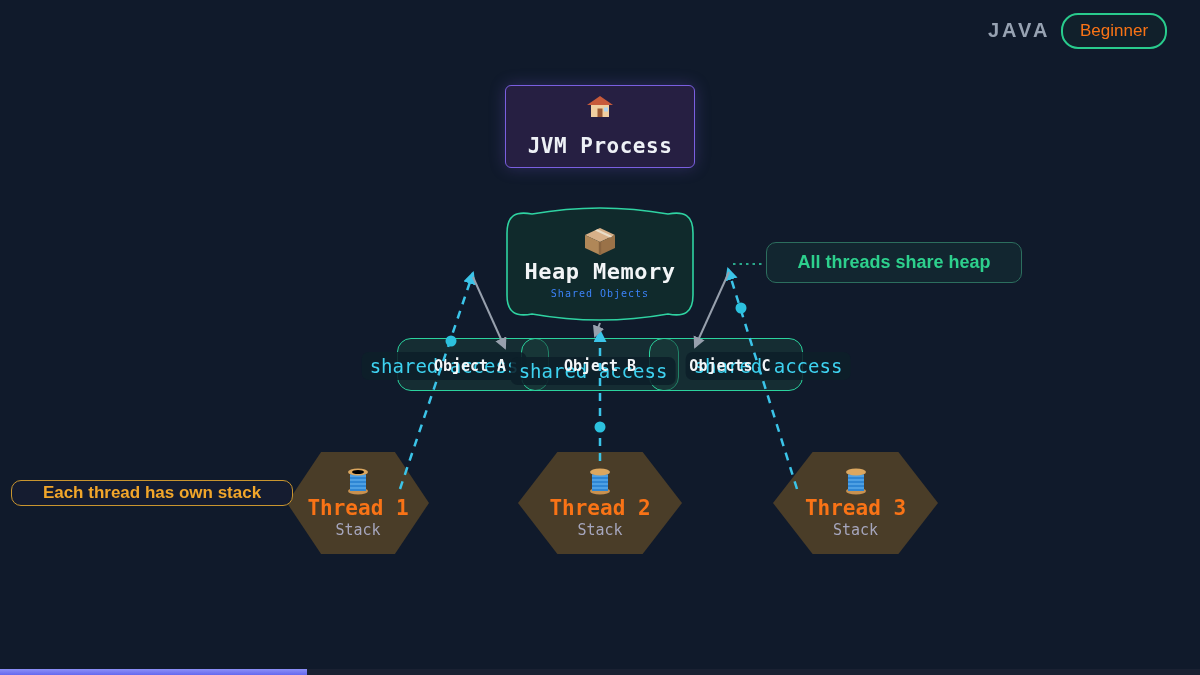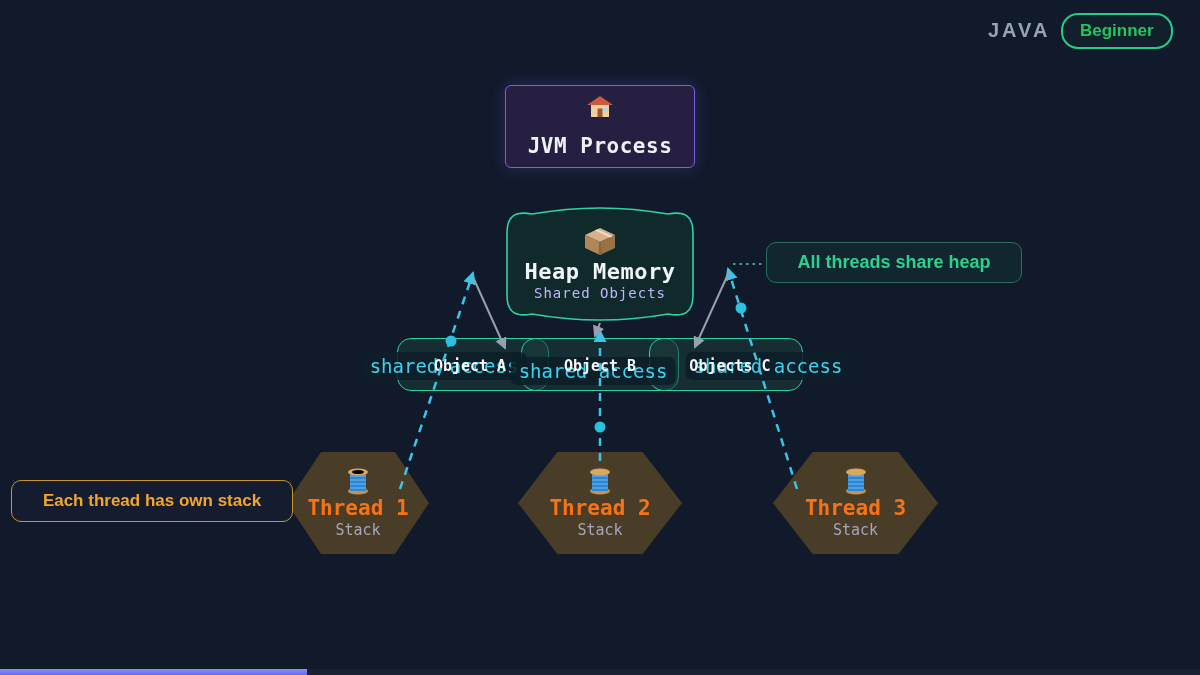--- a/index.html
+++ b/index.html
@@ -11,37 +11,37 @@
   }
   .mono { font-family:"DejaVu Sans Mono", monospace; }
   .abs { position:absolute; }
 
   
   .app-title { left:30px; top:15px; font-size:27px; font-weight:bold; color:#5a5ee6; letter-spacing:.3px; }
   .lang-label { left:988px; top:19px; font-size:20px; font-weight:bold; color:#97a2b2; letter-spacing:3px; }
   .level-chip {
     left:1061px; top:13px; padding:6px 17px;
     border:2px solid #29cb8d; border-radius:17px;
-    color:#22c55e; font-size:17px; font-weight:bold;
+    color:#f97316; font-size:17px; font-weight:normal;
     background:rgba(18,38,44,.5);
   }
 
   
   .jvm-box {
     left:505px; top:85px; width:190px; height:83px;
     background:#261f42; border:1.5px solid #7a5fe0; border-radius:6px;
     box-shadow:0 0 16px rgba(122,95,224,.28);
     display:flex; flex-direction:column; align-items:center; justify-content:center; gap:16px;
   }
   .jvm-label { font-size:21px; font-weight:bold; color:#eef1f6; letter-spacing:.5px; }
 
   
   .heap-icon-wrap { left:585px; top:228px; }
   .heap-label { left:600px; top:271px; transform:translate(-50%,-50%); font-size:22px; font-weight:bold; color:#f2f5f7; letter-spacing:.5px; white-space:nowrap; z-index:3; }
-  .heap-sublabel { left:600px; top:293px; transform:translate(-50%,-50%); font-size:14px; color:#c4b5fd; letter-spacing:1px; white-space:nowrap; z-index:3; }
+  .heap-sublabel { left:600px; top:293px; transform:translate(-50%,-50%); font-size:10px; color:#3b82f6; letter-spacing:1px; white-space:nowrap; z-index:3; }
 
   
   .object-box {
     position:absolute; top:338px; height:53px;
     background:rgba(26,62,58,.55);
     border:1.5px solid #2bd39e; border-radius:14px;
     z-index:3;
   }
   .object-label {
     position:absolute; top:366px; transform:translate(-50%,-50%);
@@ -59,21 +59,21 @@
     background:#4a3d28;
     clip-path:polygon(24% 0%, 76% 0%, 100% 50%, 76% 100%, 24% 100%, 0% 50%);
     display:flex; flex-direction:column; align-items:center; justify-content:center; gap:1px;
     z-index:3;
   }
   .hex .t-label { font-size:21px; font-weight:bold; color:#f97316; white-space:nowrap; }
   .hex .t-sublabel { font-size:15px; color:#a6a6bd; }
 
   
   .callout-left {
-    left:11px; top:480px; width:282px; height:42px;
+    left:11px; top:480px; width:282px; height:26px;
     border:1.5px solid #c9952f; border-radius:10px; background:#151c30;
     color:#f2a62a; font-size:17px; font-weight:bold;
     display:flex; align-items:center; justify-content:center; z-index:3;
   }
   .callout-right {
     left:766px; top:242px; width:256px; height:41px;
     border:1.5px solid #2c6e5e; border-radius:10px; background:#122630;
     color:#2dd08d; font-size:18px; font-weight:bold;
     display:flex; align-items:center; justify-content:center; z-index:3;
   }

